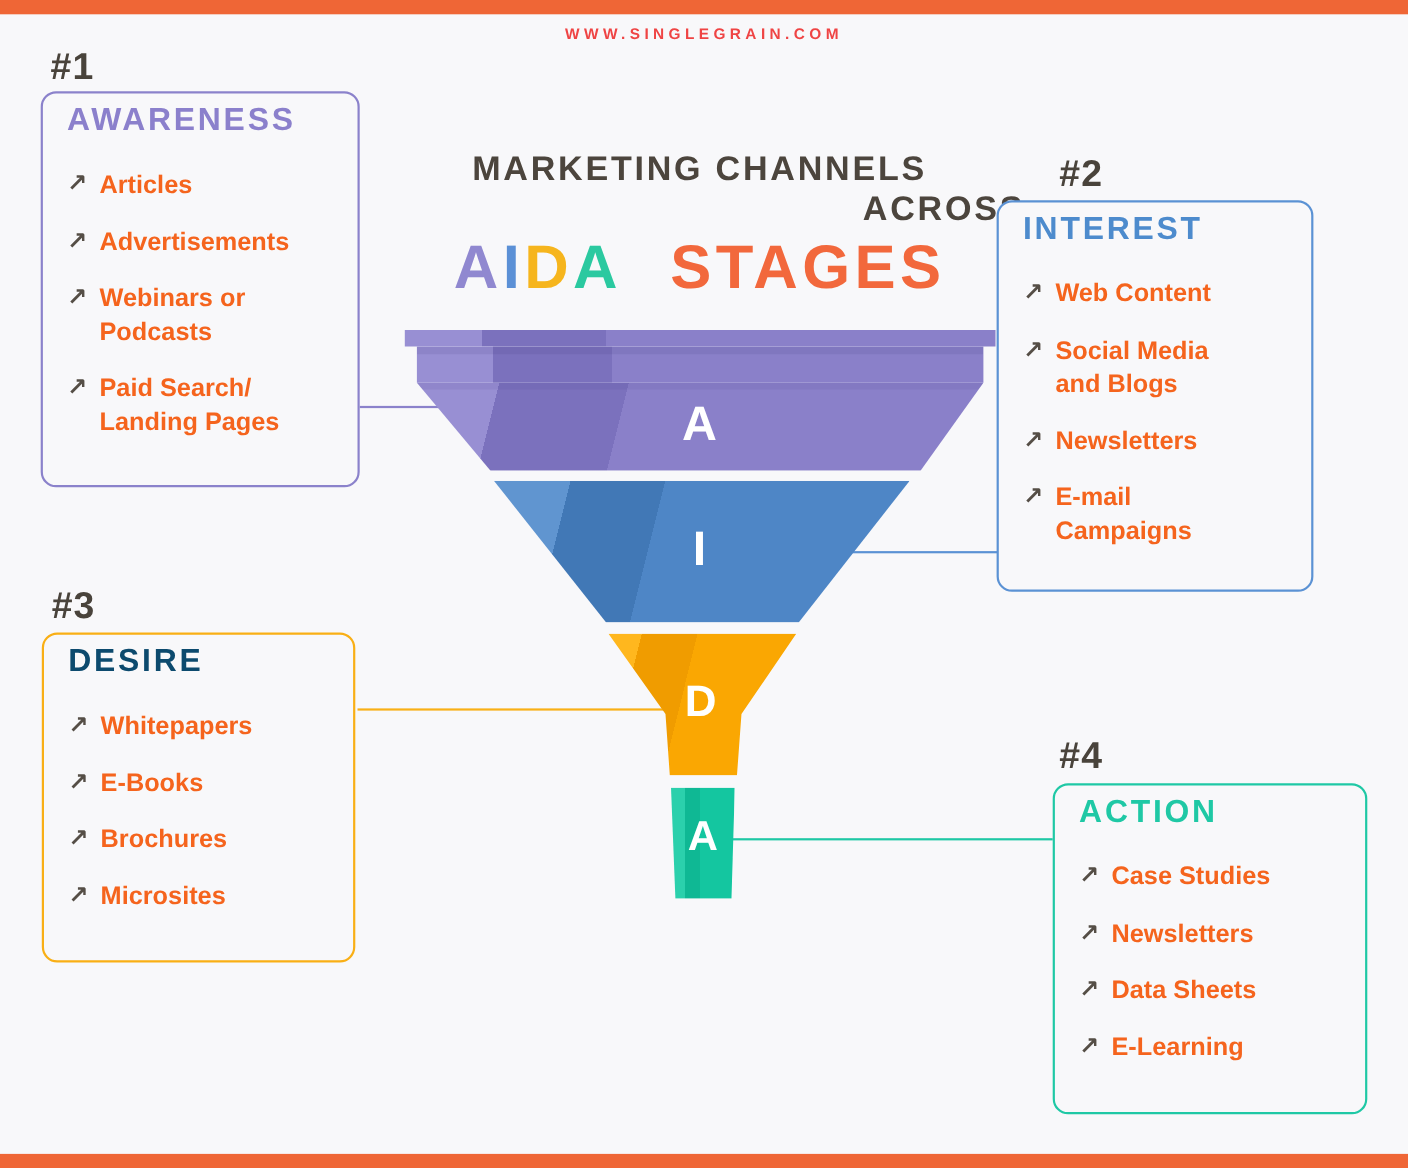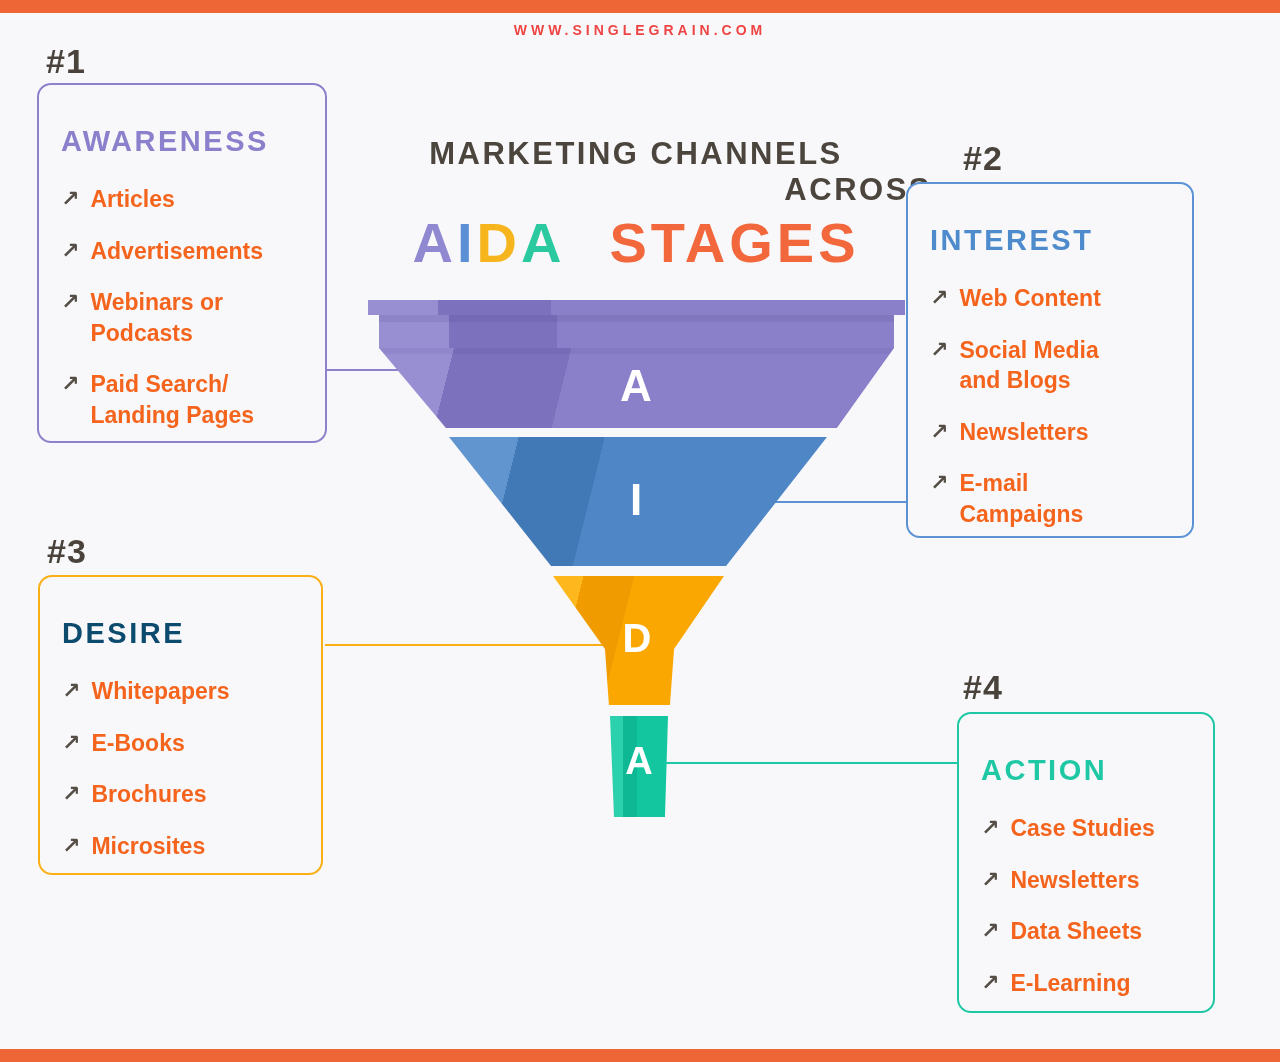--- a/index.html
+++ b/index.html
@@ -57,32 +57,32 @@
     clip-path:polygon(0 0,100% 0,94.8% 100%,6.9% 100%);}
 
   .funnel-letter{position:absolute;z-index:3;color:#FFFFFF;font-weight:800;text-align:center;}
   .fl-a1{left:606px;top:361px;width:60px;font-size:44px;}
   .fl-i{left:606px;top:475px;width:60px;font-size:44px;}
   .fl-d{left:607px;top:616px;width:60px;font-size:40px;}
   .fl-a2{left:609px;top:740px;width:60px;font-size:38px;}
 
   
   .stage-box{position:absolute;z-index:4;border-radius:14px;border:2px solid;
-    background:#F8F8FA;box-sizing:border-box;padding:38px 22px;}
+    background:#F8F8FA;box-sizing:border-box;padding:6px 22px;}
   .box-number{position:absolute;z-index:4;font-size:34px;font-weight:800;
     letter-spacing:1px;color:#49433B;}
   .num1{left:46px;top:42px;}
   .num2{left:963px;top:139px;}
   .num3{left:47px;top:532px;}
   .num4{left:963px;top:668px;}
 
   .box1{left:37px;top:83px;width:290px;height:360px;border-color:#8B82CB;}
   .box2{left:906px;top:182px;width:288px;height:356px;border-color:#5B92D4;}
   .box3{left:38px;top:575px;width:285px;height:300px;border-color:#F9AF15;}
-  .box4{left:957px;top:712px;width:258px;height:301px;border-color:#1FC8A5;}
+  .box4{left:957px;top:712px;width:286px;height:301px;border-color:#1FC8A5;}
 
   .box-heading{font-size:29px;font-weight:800;letter-spacing:2.5px;margin:2px 0 26px 0;}
   .box1 .box-heading{color:#8B80CC;}
   .box2 .box-heading{color:#4D8BCD;}
   .box3 .box-heading{color:#0c4a6e;}
   .box4 .box-heading{color:#1FC8A5;}
 
   .item-list{display:flex;flex-direction:column;gap:21px;}
   .list-item{display:flex;align-items:flex-start;
     font-size:23px;font-weight:700;color:#F5641D;line-height:1.33;}

